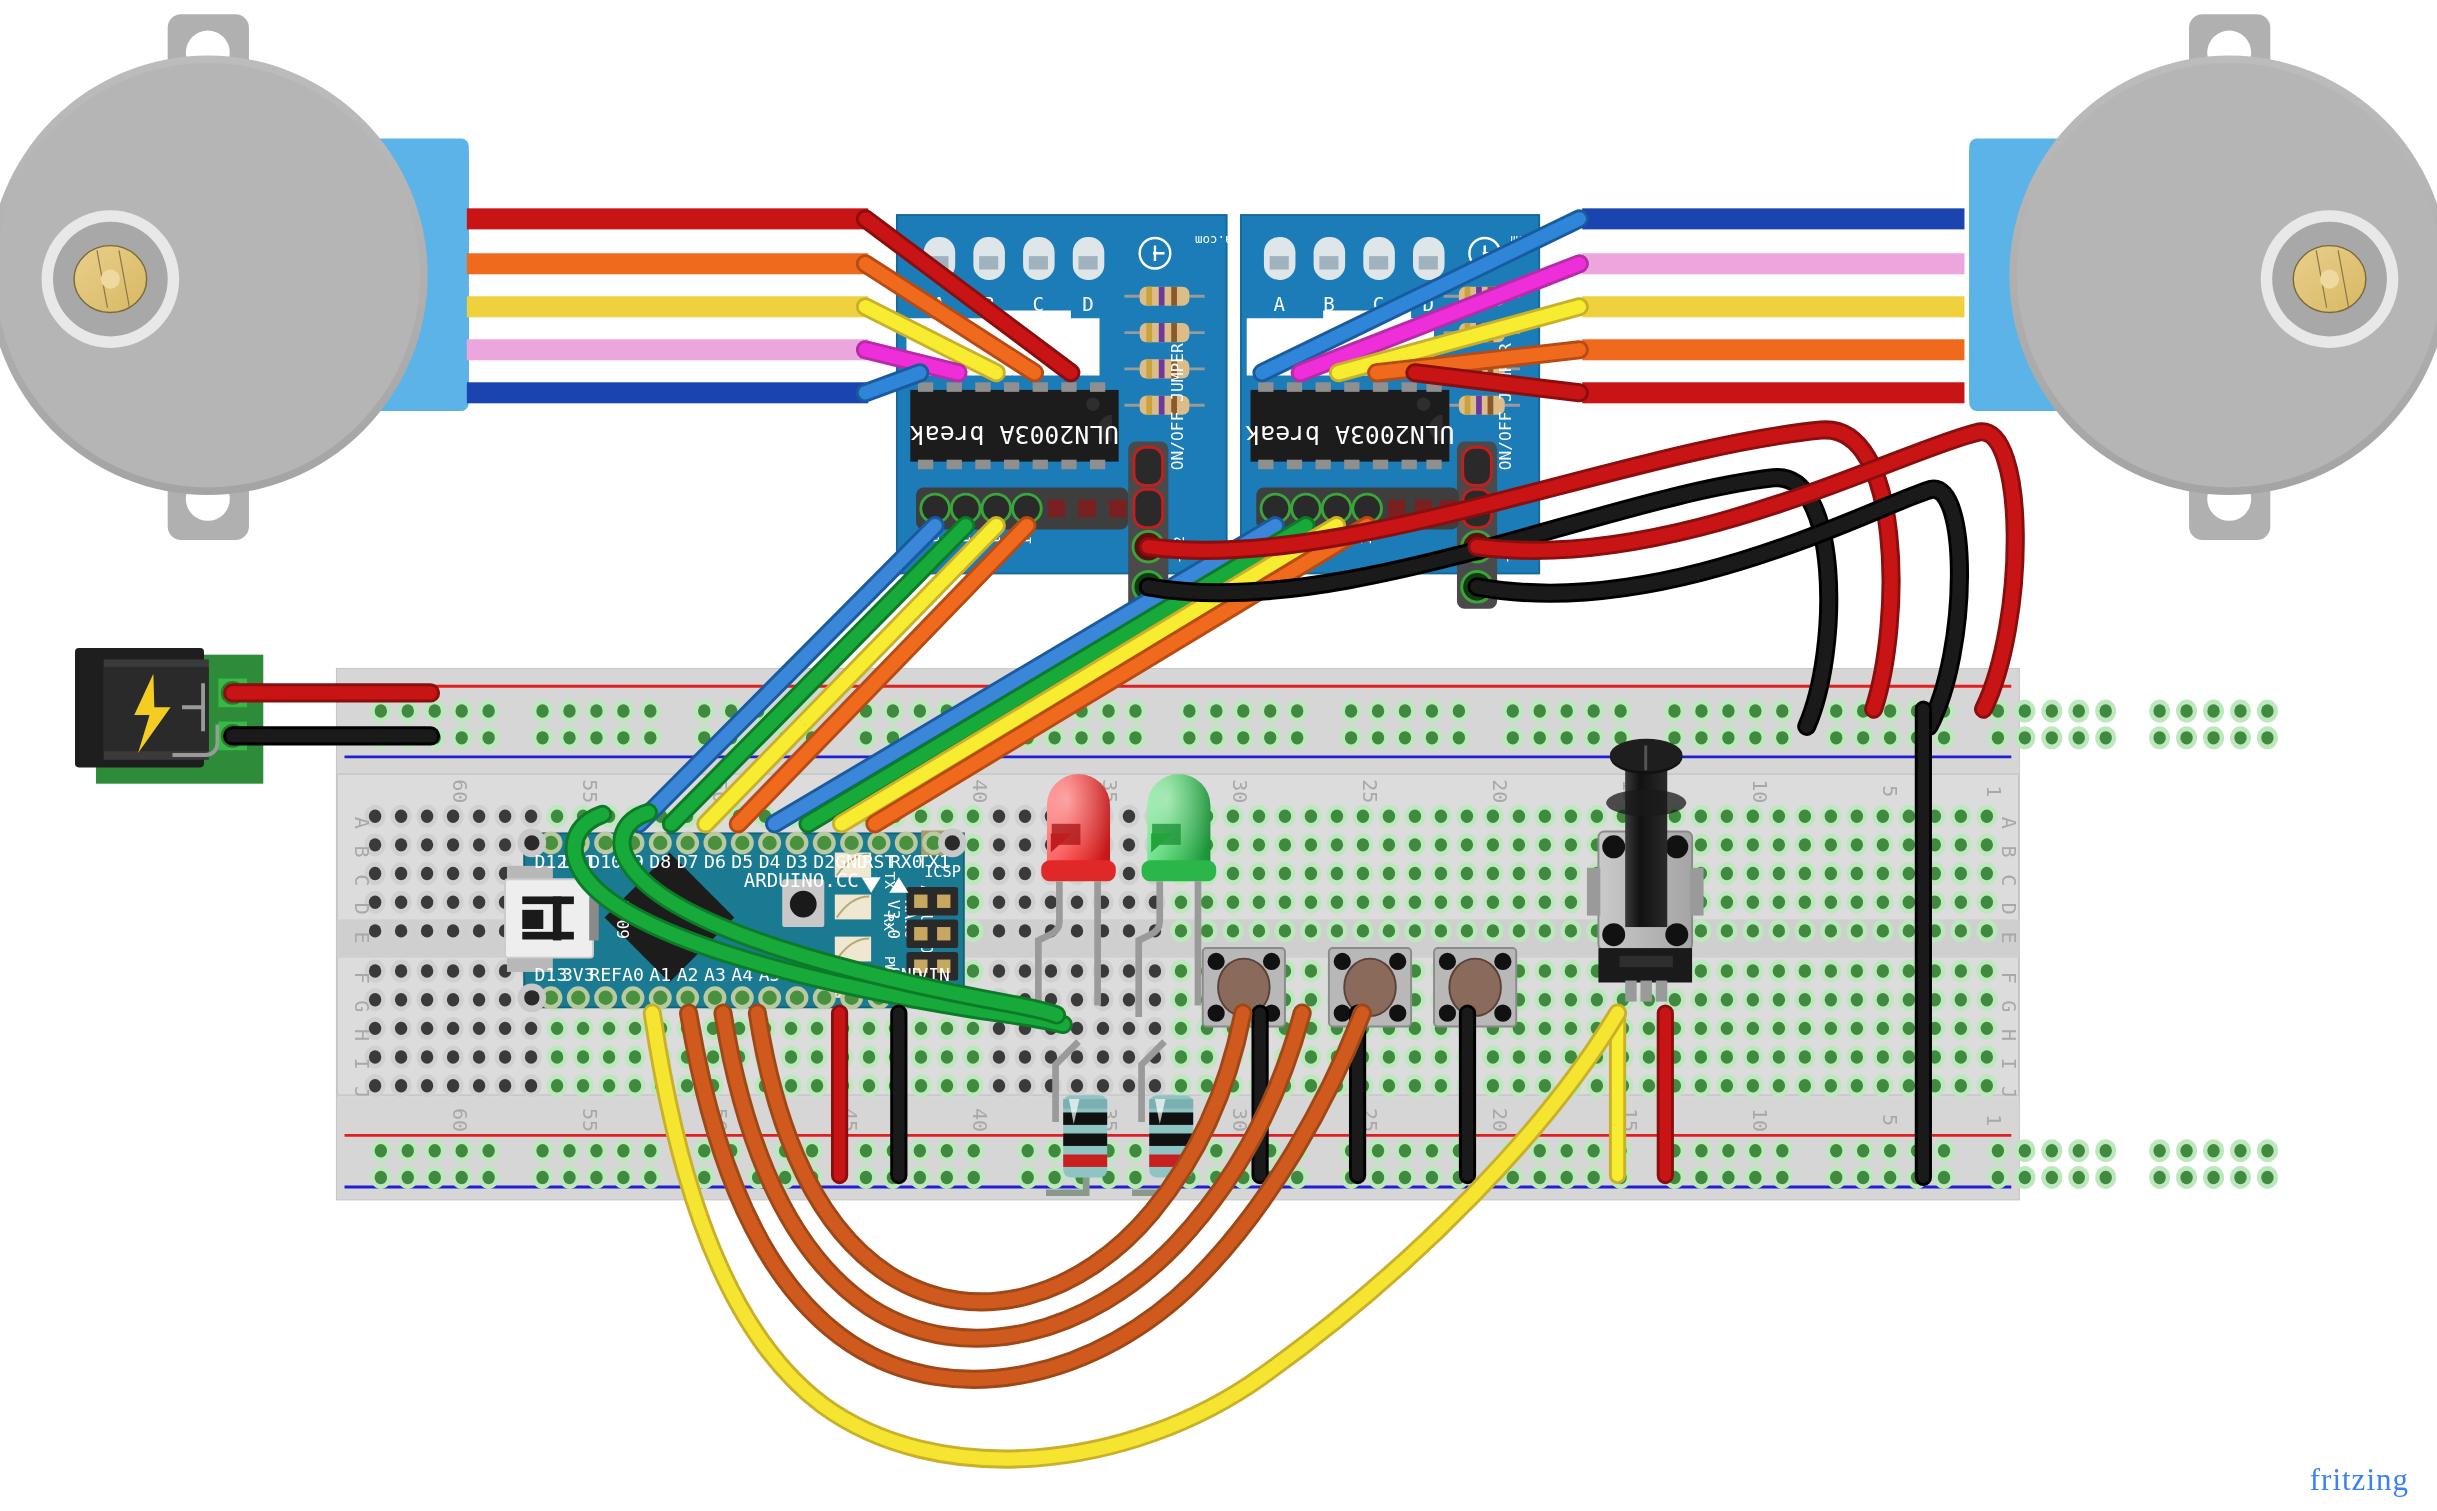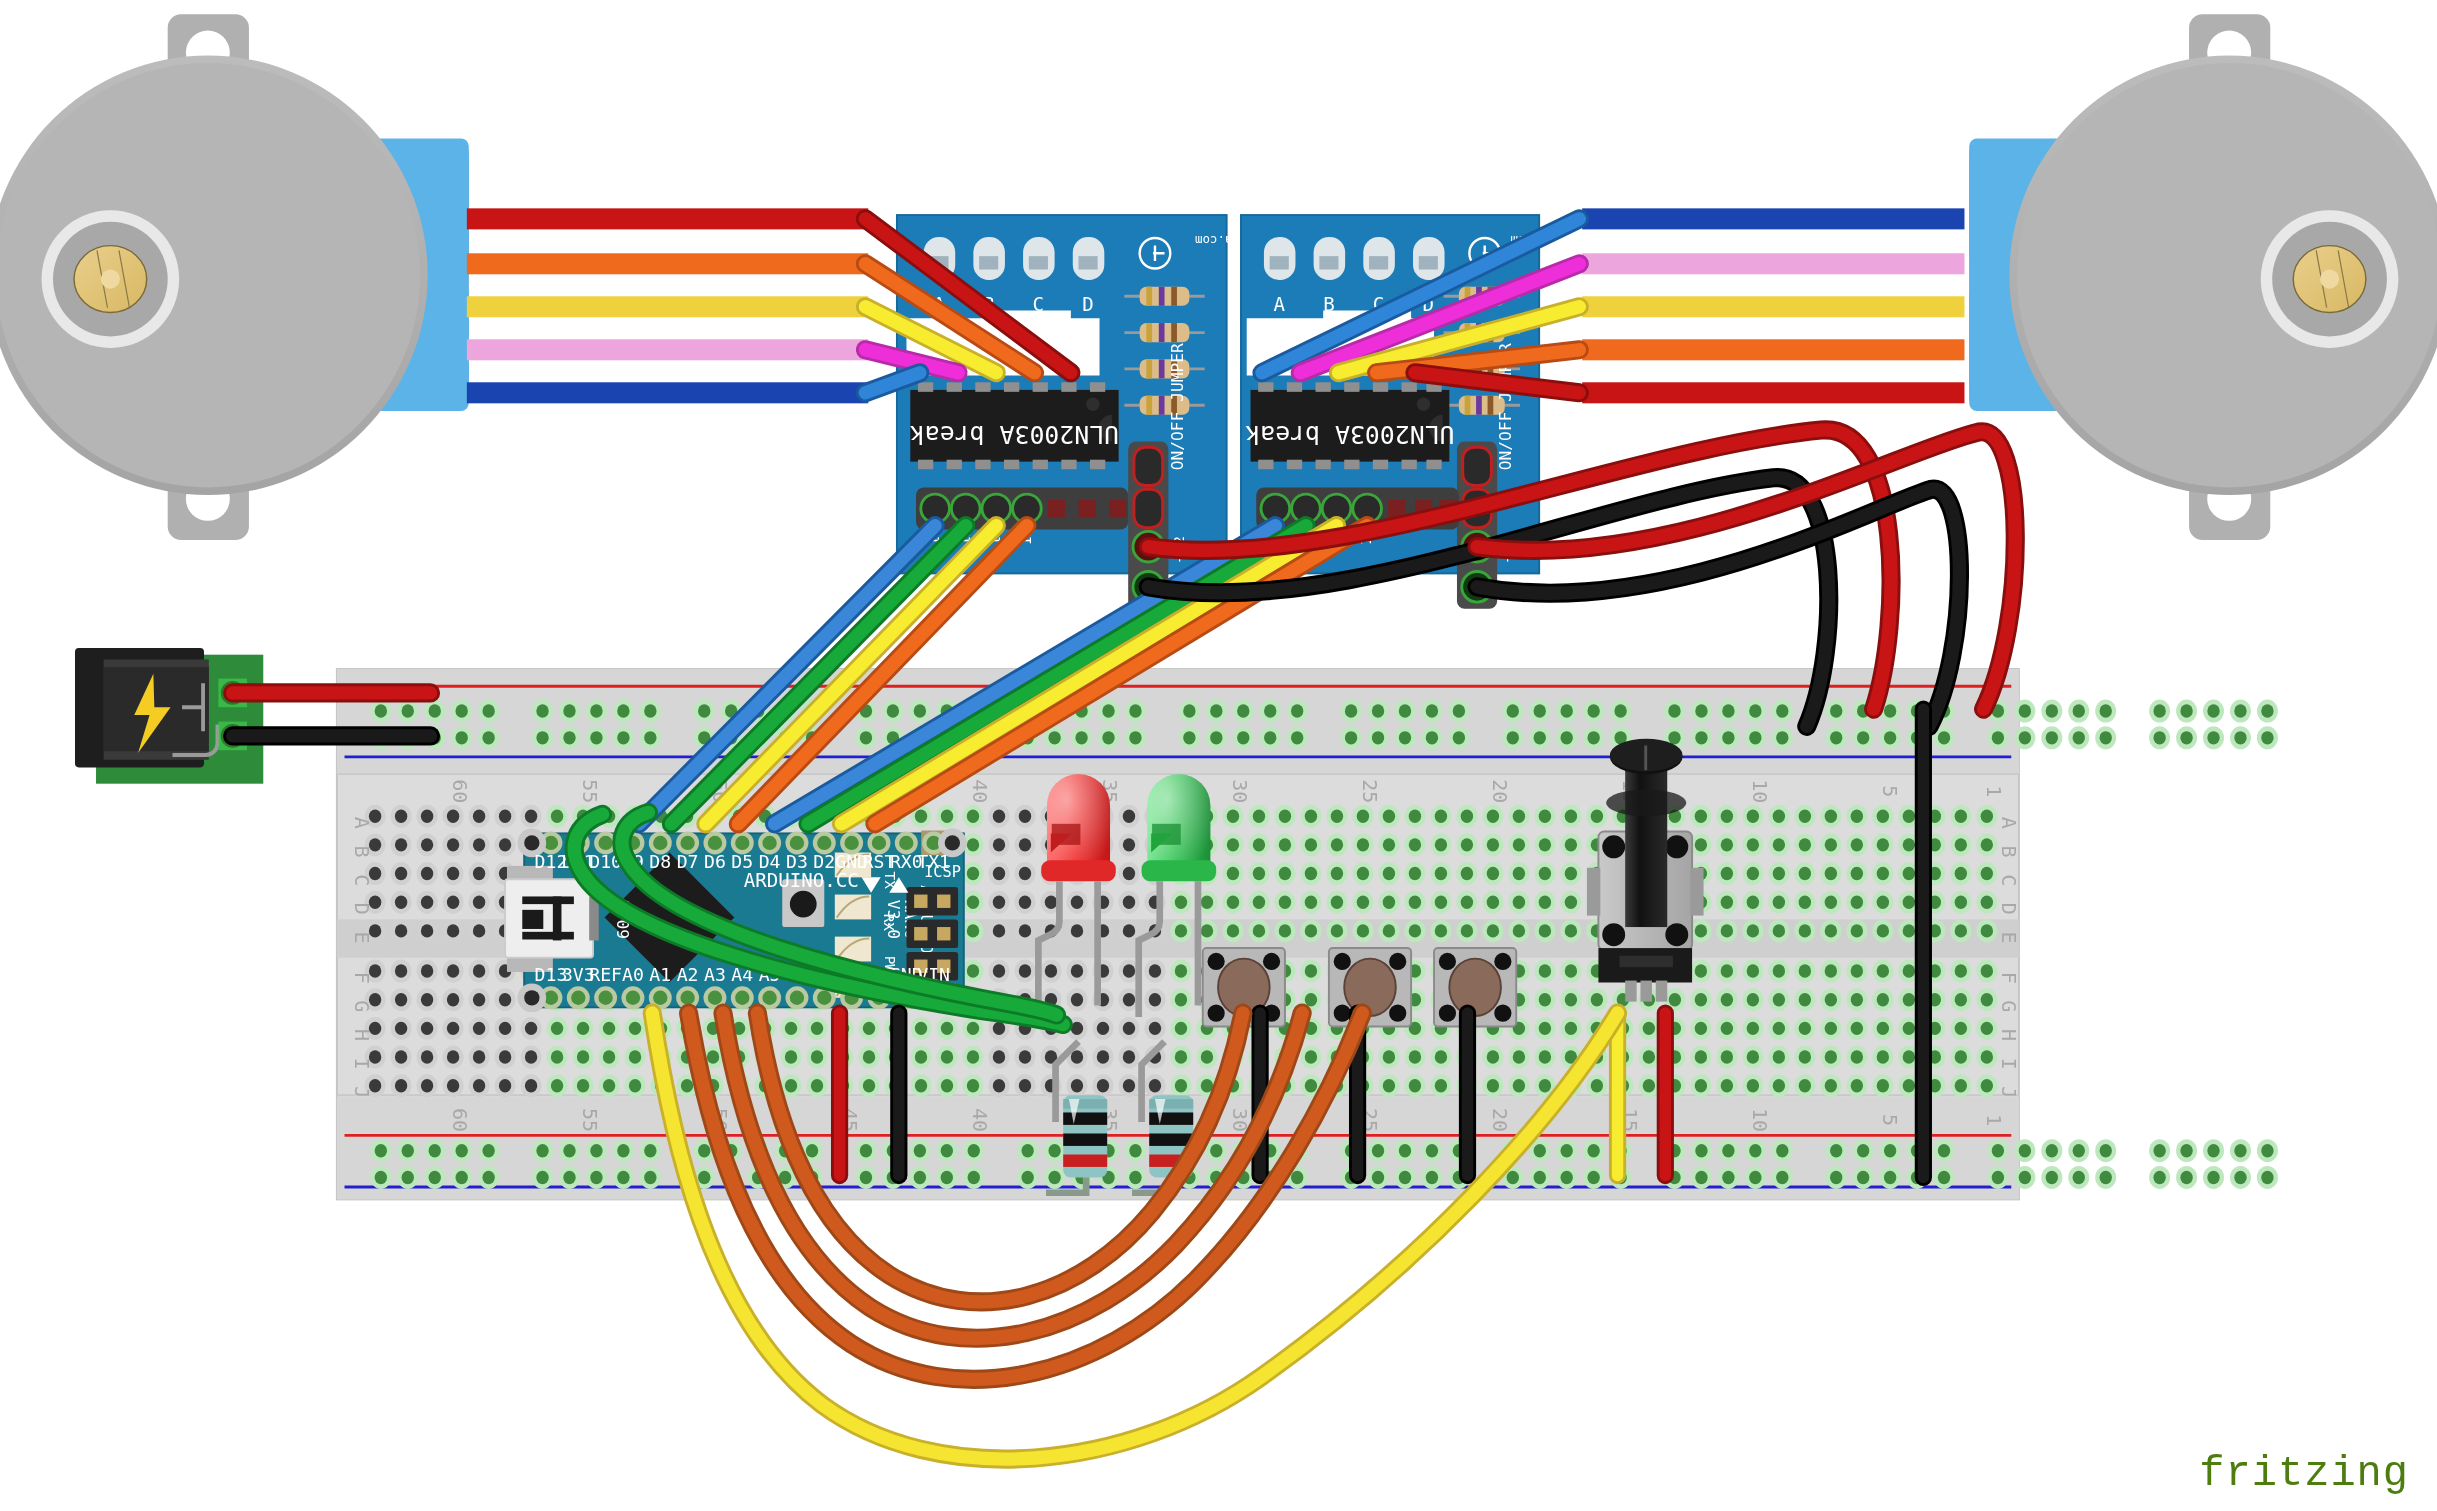--- a/index.html
+++ b/index.html
@@ -4,22 +4,22 @@
 <title>Fritzing Breadboard View</title>
 <style>
   html,body{margin:0;padding:0;background:#ffffff;}
   body{width:2438px;height:1511px;position:relative;overflow:hidden;
        font-family:"DejaVu Sans","Liberation Sans",sans-serif;}
   #stage{position:absolute;left:0;top:0;width:2438px;height:1511px;background:#fff;}
   svg.layer{position:absolute;left:0;top:0;width:2438px;height:1511px;overflow:visible;}
   .pcb-text{fill:#ffffff;font-family:"DejaVu Sans Mono","Liberation Mono",monospace;}
   .bb-label{fill:#a8a8a8;font-family:"DejaVu Sans Mono","Liberation Mono",monospace;font-size:21px;}
   .nano-text{fill:#ffffff;font-family:"DejaVu Sans Mono","Liberation Mono",monospace;}
-  .frz{position:absolute;right:29px;bottom:13.4px;font-family:Liberation Mono, monospace;
-       font-size:42px;color:#4d7c0f;letter-spacing:1px;}
+  .frz{position:absolute;right:29px;bottom:13.4px;font-family:Liberation Serif, serif;
+       font-size:31px;color:#3b82f6;letter-spacing:1px;}
 </style>
 </head>
 <body>
 
 <div id="stage">
 
 <svg class="layer" viewBox="0 0 2550 1581">
   <defs>
     <linearGradient id="gMotor" x1="0" y1="0" x2="0" y2="1">
       <stop offset="0" stop-color="#bcbcbc"></stop>

